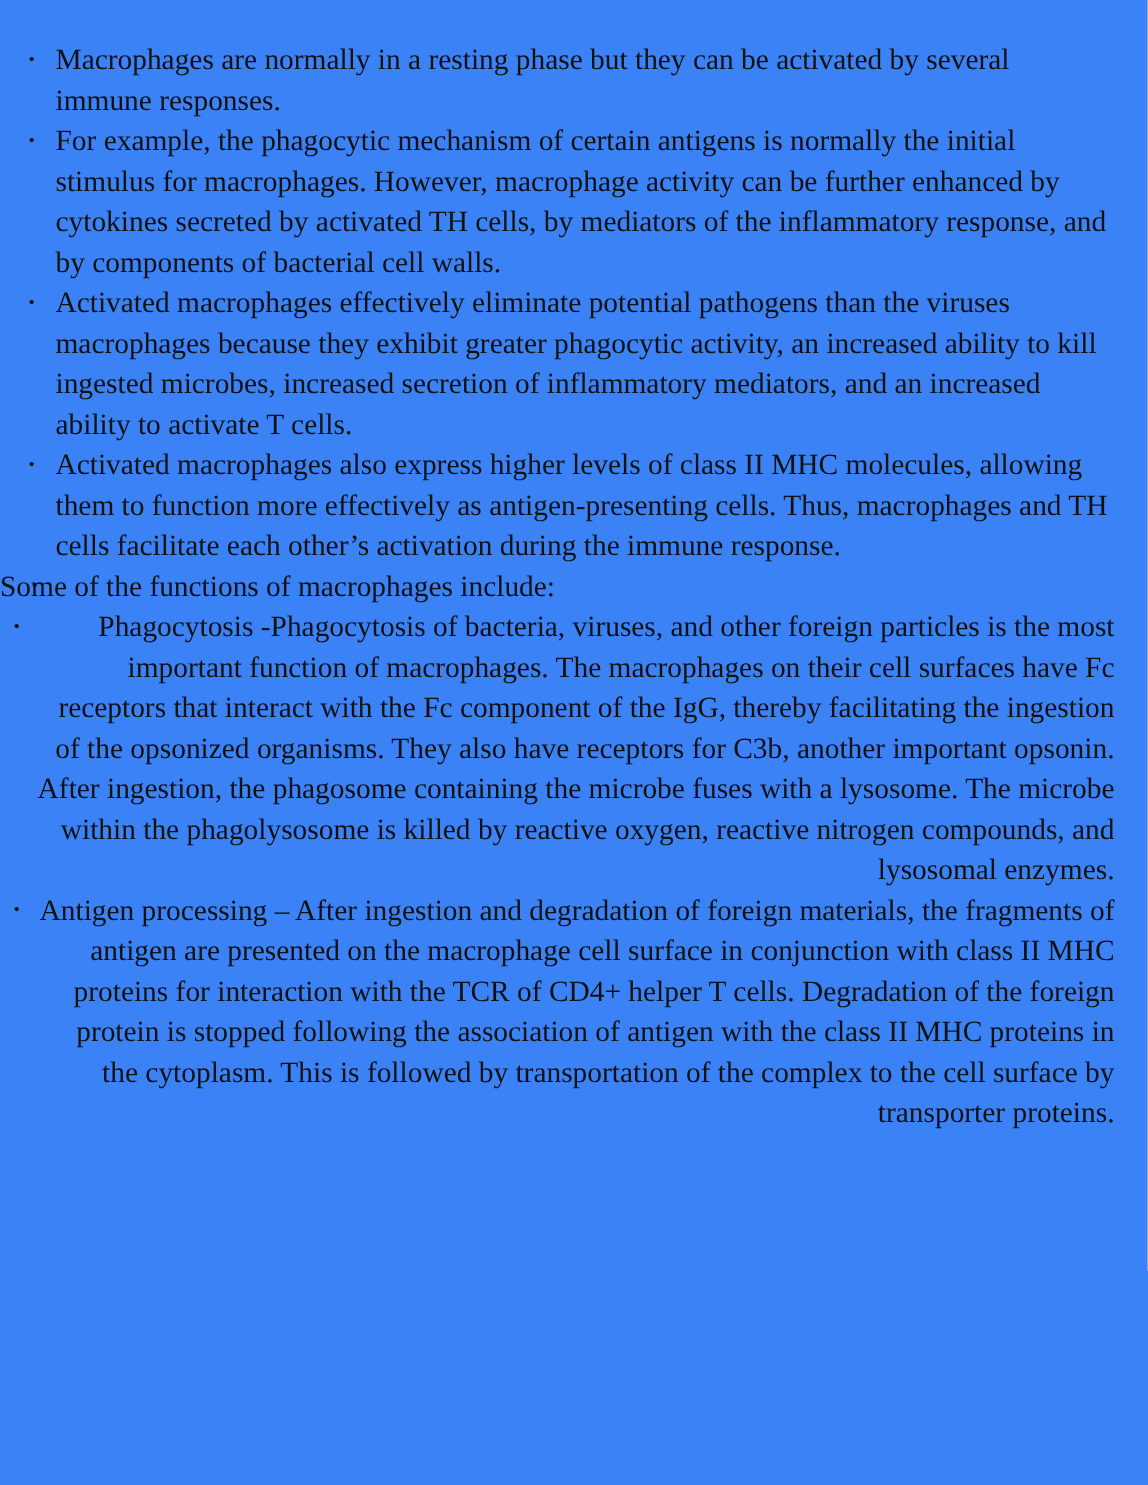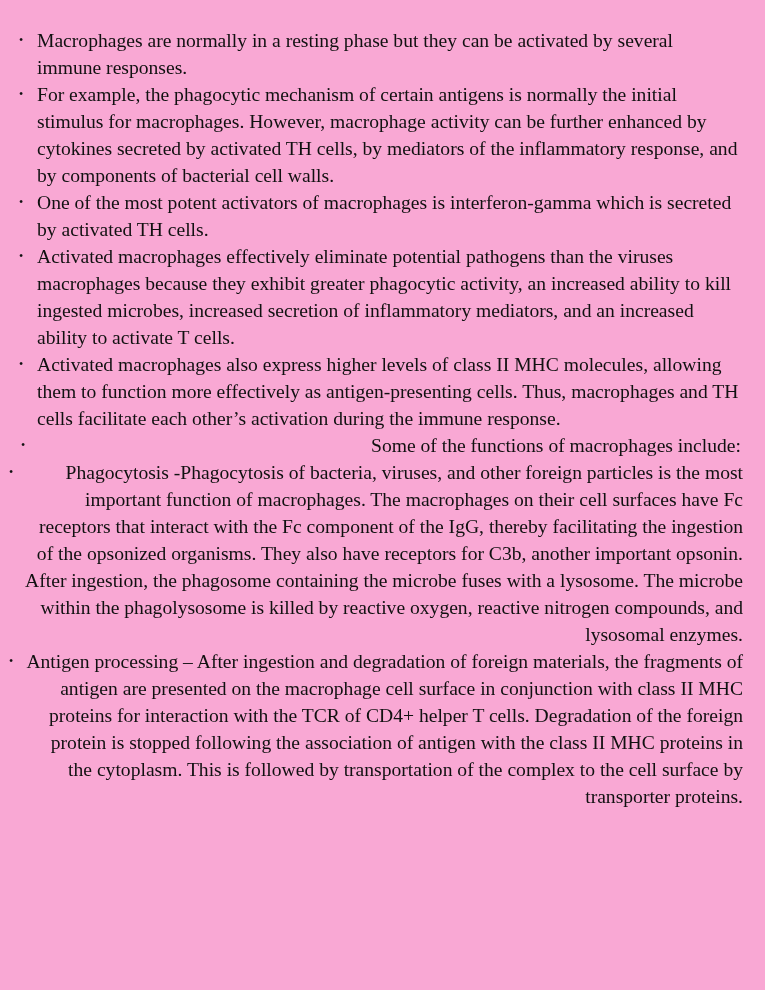--- a/index.html
+++ b/index.html
@@ -11,21 +11,21 @@
     width: 765px;
     height: 990px;
     font-family: "Liberation Serif", "DejaVu Serif", serif;
     color: #000000;
     overflow: hidden;
   }
   .page {
     position: relative;
     width: 765px;
     height: 990px;
-    background: #f9a8d4;
+    background: #3b82f6;
     box-sizing: border-box;
     padding-top: 27px;
   }
   .bullet-list {
     list-style: none;
     margin: 0;
     padding: 0;
   }
   .bullet-item {
     position: relative;
@@ -42,23 +42,21 @@
   }
   .indent-a .bullet-mark {
     position: absolute;
     left: 19px;
     top: 0;
     line-height: 27px;
     font-size: 19.6px;
   }
   
   .indent-b {
-    padding-left: 41px;
     padding-right: 24px;
-    text-align: right;
   }
   .indent-b .bullet-mark {
     position: absolute;
     left: 21px;
     top: 0;
     line-height: 27px;
     font-size: 19.6px;
   }
   
   .indent-c {
@@ -96,24 +94,20 @@
       <li class="bullet-item indent-a">
         <span class="bullet-mark"></span>
         <span class="para-text">Macrophages are normally in a resting phase but they can be activated by several immune responses.</span>
       </li>
       <li class="bullet-item indent-a">
         <span class="bullet-mark"></span>
         <span class="para-text">For example, the phagocytic mechanism of certain antigens is normally the initial stimulus for macrophages. However, macrophage activity can be further enhanced by cytokines secreted by activated TH cells, by mediators of the inflammatory response, and by components of bacterial cell walls.</span>
       </li>
       <li class="bullet-item indent-a">
         <span class="bullet-mark"></span>
-        <span class="para-text">One of the most potent activators of macrophages is interferon-gamma which is secreted by activated TH cells.</span>
-      </li>
-      <li class="bullet-item indent-a">
-        <span class="bullet-mark"></span>
         <span class="para-text">Activated macrophages effectively eliminate potential pathogens than the viruses macrophages because they exhibit greater phagocytic activity, an increased ability to kill ingested microbes, increased secretion of inflammatory mediators, and an increased ability to activate T cells.</span>
       </li>
       <li class="bullet-item indent-a">
         <span class="bullet-mark"></span>
         <span class="para-text">Activated macrophages also express higher levels of class II MHC molecules, allowing them to function more effectively as antigen-presenting cells. Thus, macrophages and TH cells facilitate each other’s activation during the immune response.</span>
       </li>
       <li class="bullet-item indent-b">
         <span class="bullet-mark"></span>
         <span class="para-text">Some of the functions of macrophages include:</span>
       </li>

